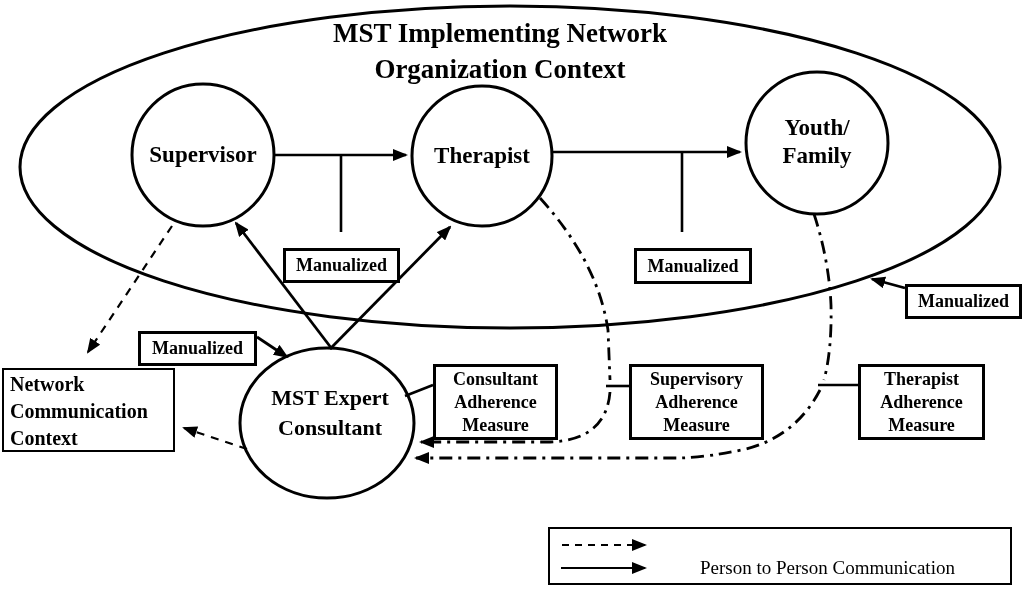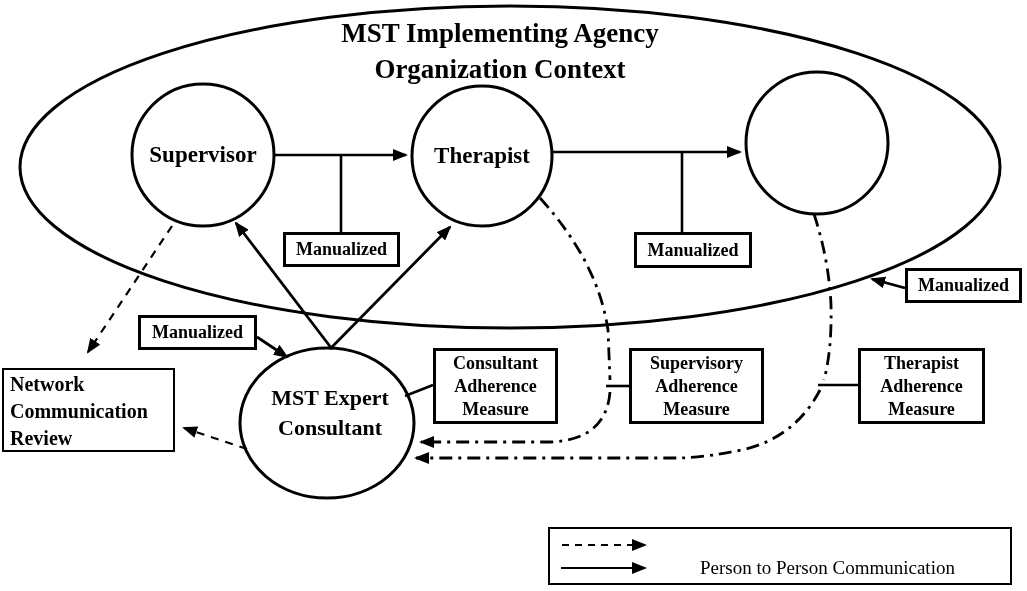--- a/index.html
+++ b/index.html
@@ -6,21 +6,21 @@
   #stage{
     position:relative;width:1027px;height:591px;background:#ffffff;
     font-family:"Liberation Serif","DejaVu Serif",serif;color:#000;
     overflow:hidden;
   }
   #wires{position:absolute;left:0;top:0;width:1027px;height:591px;}
   .lbl{position:absolute;text-align:center;font-weight:bold;line-height:1.25;}
   .box{
     position:absolute;background:#fff;border:3px solid #000;
     display:flex;align-items:center;justify-content:center;
-    text-align:center;font-weight:bold;box-sizing:border-box;
+    text-align:center;font-weight:bold;box-sizing:border-box;margin-top:16px;
   }
   .box .inner{width:100%;}
   .man{font-size:18px;}
   .adh{font-size:18px;line-height:23px;}
   .title{font-size:27px;line-height:36px;}
   .circle-lbl{font-size:23px;}
   .two-line{line-height:28px;}
   #program-box{
     position:absolute;background:#fff;border:2px solid #000;box-sizing:border-box;
     font-weight:bold;font-size:20px;line-height:27px;text-align:left;
@@ -71,26 +71,30 @@
     <path d="M540 198 Q598 262 608 330 L610 380" stroke="#000" stroke-width="2.8" stroke-dasharray="13 6 3 6" fill="none"></path>
     <path d="M610 392 Q606 440 550 442 L421 442" stroke="#000" stroke-width="2.8" stroke-dasharray="13 6 3 6" fill="none" marker-end="url(#ah)"></path>
     <path d="M814 214 Q829 260 831 305 Q832 350 824 380" stroke="#000" stroke-width="2.8" stroke-dasharray="13 6 3 6" fill="none"></path>
     <path d="M820 390 Q796 436 746 449 Q710 457 680 458 L416 458" stroke="#000" stroke-width="2.8" stroke-dasharray="13 6 3 6" fill="none" marker-end="url(#ah)"></path>
 
     <path d="M562 545 H645" stroke="#000" stroke-width="2.2" stroke-dasharray="7 6" fill="none" marker-end="url(#ah)"></path>
     <path d="M561 568 H645" stroke="#000" stroke-width="2.2" fill="none" marker-end="url(#ah)"></path>
   </svg>
 
   <div class="lbl title" style="left:250px;top:15px;width:500px;">
-    <div>MST Implementing Agency</div>
+    <div>MST Implementing Network</div>
     <div>Organization Context</div>
   </div>
 
   <div class="lbl circle-lbl" style="left:128px;top:141px;width:150px;">Supervisor</div>
   <div class="lbl circle-lbl" style="left:407px;top:142px;width:150px;">Therapist</div>
+  <div class="lbl circle-lbl two-line" style="left:742px;top:114px;width:150px;">
+    <div>Youth/</div>
+    <div>Family</div>
+  </div>
   <div class="lbl circle-lbl" style="left:240px;top:383px;width:180px;line-height:30px;font-size:22px;">
     <div>MST Expert</div>
     <div>Consultant</div>
   </div>
 
   <div class="box man" style="left:283px;top:232px;width:117px;height:35px;">
     <span>Manualized</span>
   </div>
   <div class="box man" style="left:634px;top:232px;width:118px;height:36px;">
     <span>Manualized</span>
@@ -120,20 +124,20 @@
     <div class="inner">
       <div>Therapist</div>
       <div>Adherence</div>
       <div>Measure</div>
     </div>
   </div>
 
   <div id="program-box" style="left:2px;top:368px;width:173px;height:84px;">
     <div>Network</div>
     <div>Communication</div>
-    <div>Review</div>
+    <div>Context</div>
   </div>
 
 
   <div id="legend-box" style="left:548px;top:527px;width:464px;height:58px;"></div>
   <div class="legend-lbl" style="left:700px;top:557px;">Person to Person Communication</div>
 
 </div>
 
 </body></html>

